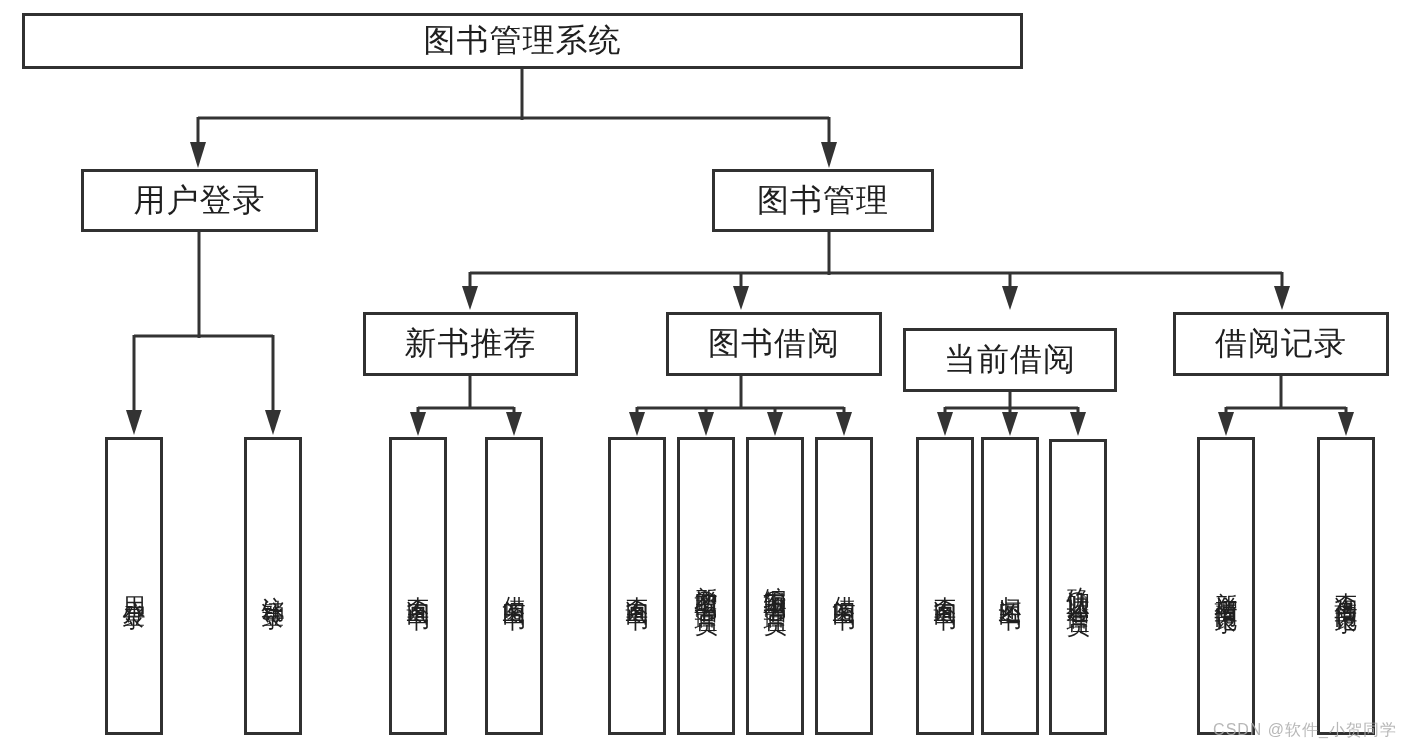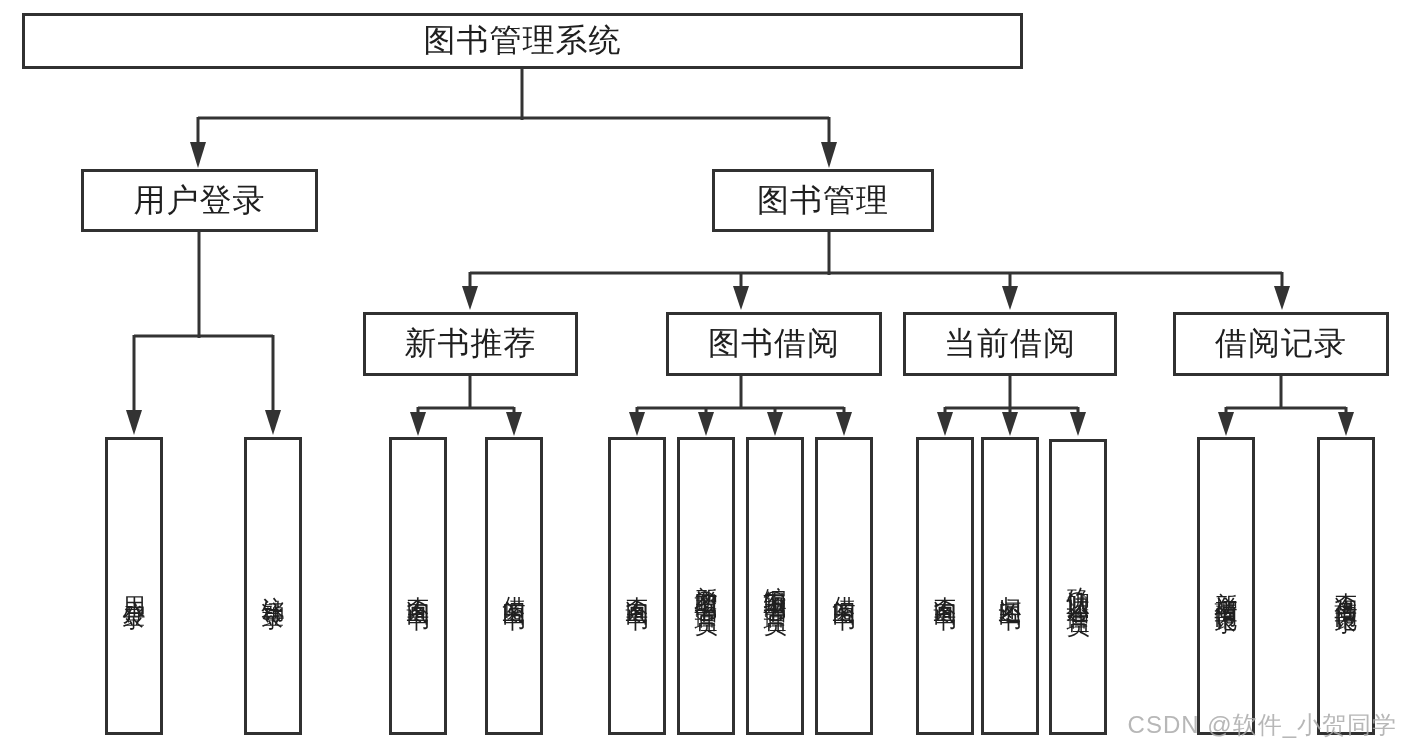--- a/index.html
+++ b/index.html
@@ -35,21 +35,21 @@
     writing-mode: vertical-rl;
     text-orientation: mixed;
     font-size: 23px;
     letter-spacing: 4px;
     line-height: 1;
   }
   .watermark {
     position: absolute;
     right: 8px;
     bottom: 6px;
-    font-size: 24px;
+    font-size: 16px;
     color: rgba(170,170,170,0.85);
     letter-spacing: 1px;
     white-space: nowrap;
   }
 </style>
 </head>
 <body>
 
 <div class="stage">
 
@@ -136,21 +136,21 @@
   <div class="node h" style="left:712px; top:169px; width:222px; height:63px;">
     <span>图书管理</span>
   </div>
 
   <div class="node h" style="left:363px; top:312px; width:215px; height:64px;">
     <span>新书推荐</span>
   </div>
   <div class="node h" style="left:632px; top:312px; width:216px; height:64px;margin-left:34px;">
     <span>图书借阅</span>
   </div>
-  <div class="node h" style="left:903px; top:312px; width:214px; height:64px;">
+  <div class="node h" style="left:903px; top:328px; width:214px; height:64px;">
     <span>当前借阅</span>
   </div>
   <div class="node h" style="left:1173px; top:312px; width:216px; height:64px;">
     <span>借阅记录</span>
   </div>
 
   <div class="node v" style="left:105px; top:437px; width:58px; height:298px;">
     <span>用户登录</span>
   </div>
   <div class="node v" style="left:244px; top:437px; width:58px; height:298px;">

